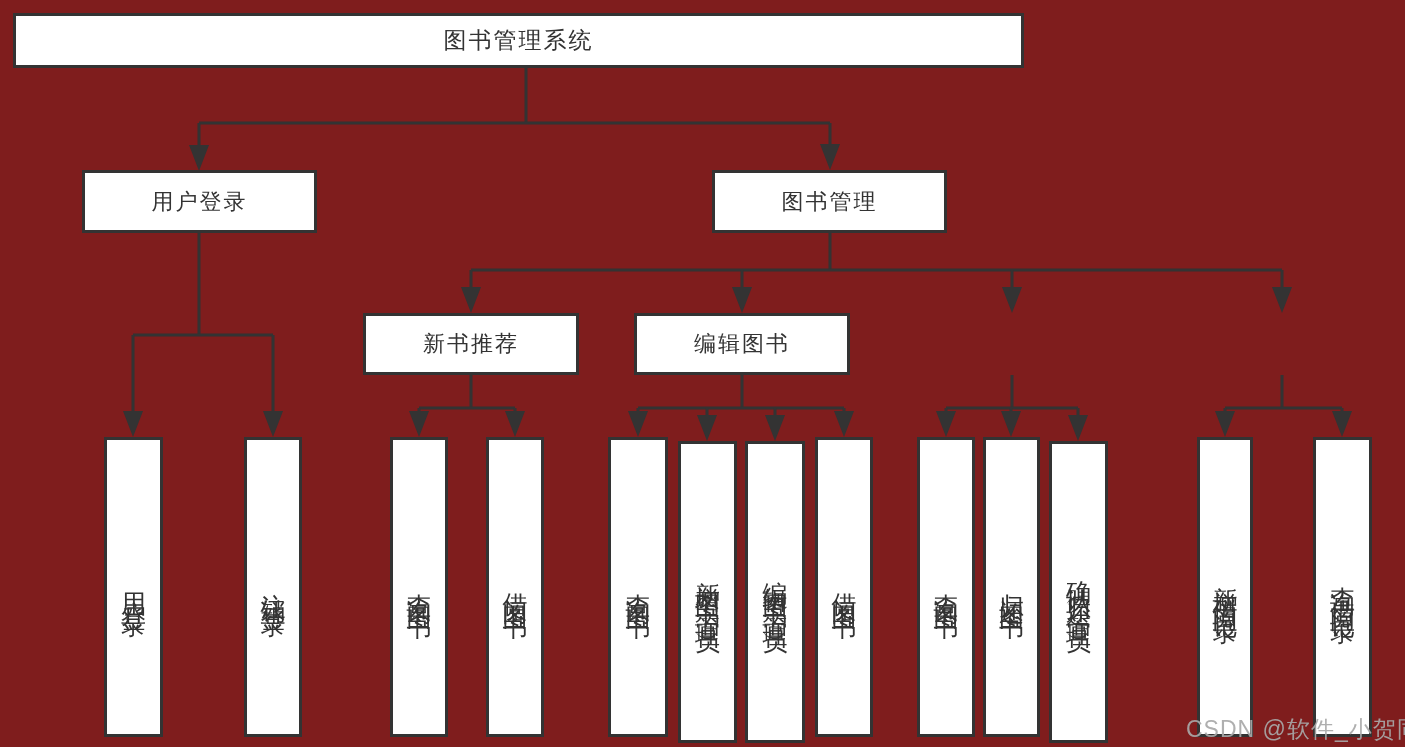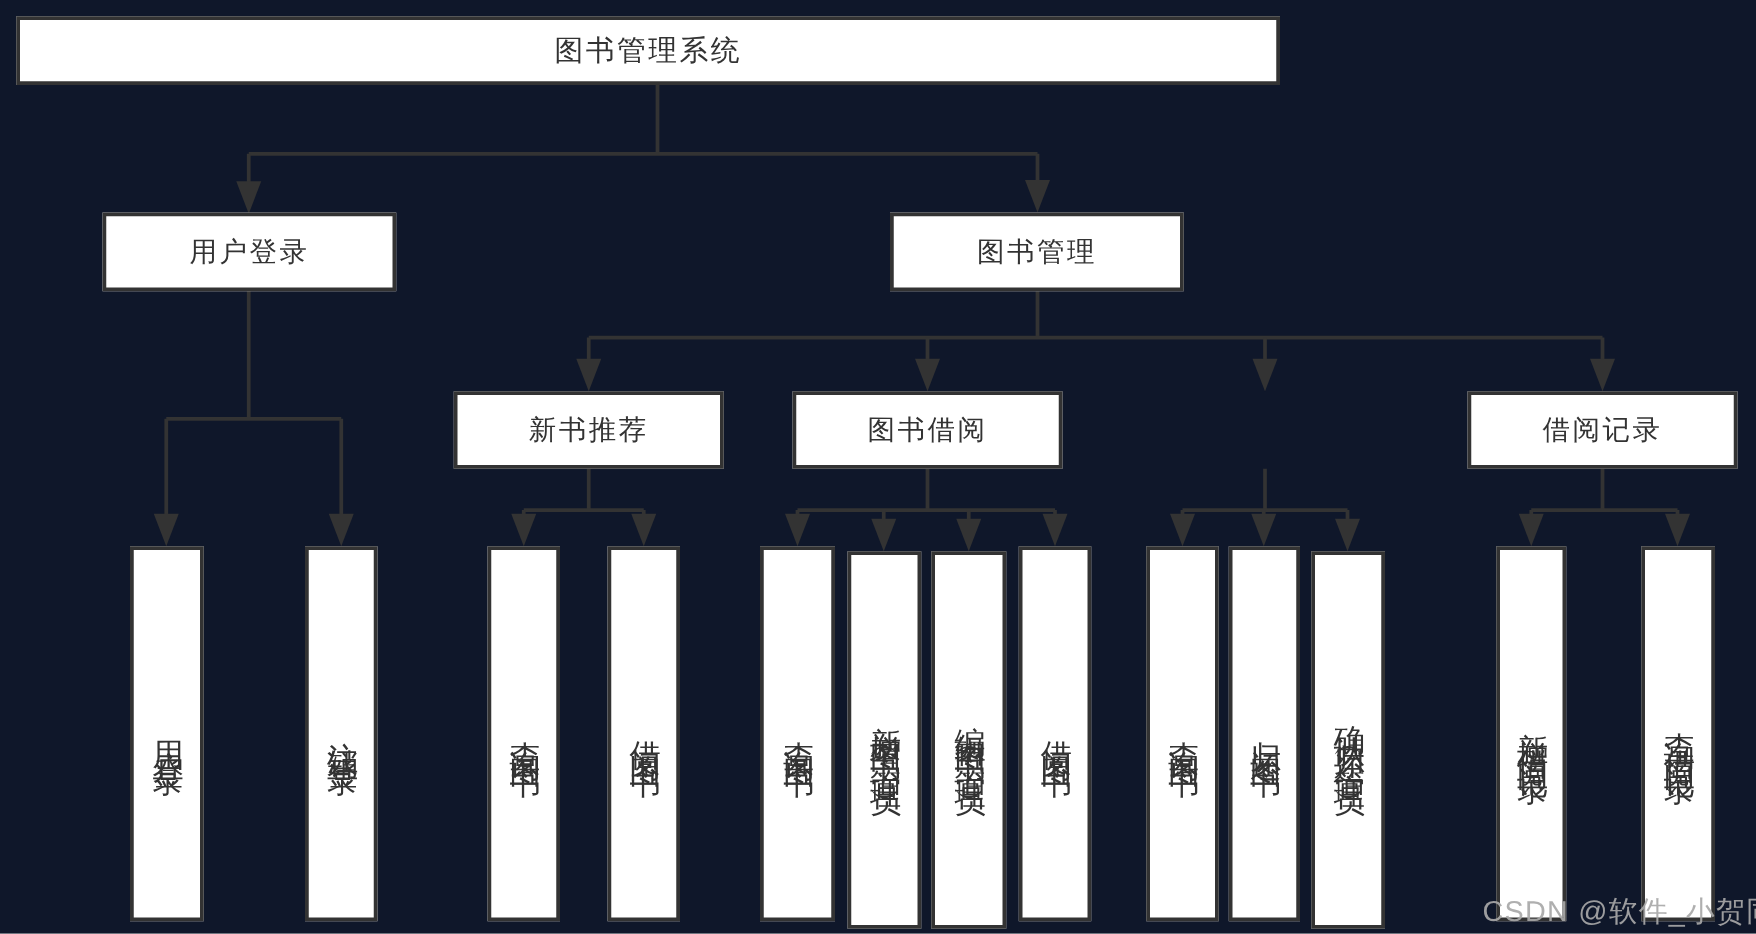--- a/index.html
+++ b/index.html
@@ -1,20 +1,20 @@
 <!DOCTYPE html>
 <html><head>
 <meta charset="utf-8">
 <style>
   html, body { margin: 0; padding: 0; background: #ffffff; }
   .canvas {
     position: relative;
     width: 1405px;
     height: 747px;
-    background: #0f172a;
+    background: #7f1d1d;
     font-family: "Liberation Sans", sans-serif;
     overflow: hidden;
     text-align: right;
   }
   .connectors {
     position: absolute;
     left: 0; top: 0;
     width: 1405px; height: 747px;
     z-index: 1;
   }
@@ -141,24 +141,21 @@
     <span>用户登录</span>
   </div>
   <div class="box hbox" style="left:712px;top:170px;width:235px;height:63px">
     <span>图书管理</span>
   </div>
 
   <div class="box hbox" style="left:363px;top:313px;width:216px;height:62px">
     <span>新书推荐</span>
   </div>
   <div class="box hbox" style="left:634px;top:313px;width:216px;height:62px">
-    <span>图书借阅</span>
-  </div>
-  <div class="box hbox" style="left:1174px;top:313px;width:216px;height:62px">
-    <span>借阅记录</span>
+    <span>编辑图书</span>
   </div>
 
   <div class="box vbox" style="left:104px;top:437px;width:59px;height:300px">
     <span class="vtext">用户登录</span>
   </div>
   <div class="box vbox" style="left:244px;top:437px;width:58px;height:300px">
     <span class="vtext">注销登录</span>
   </div>
 
   <div class="box vbox" style="left:390px;top:437px;width:58px;height:300px">

